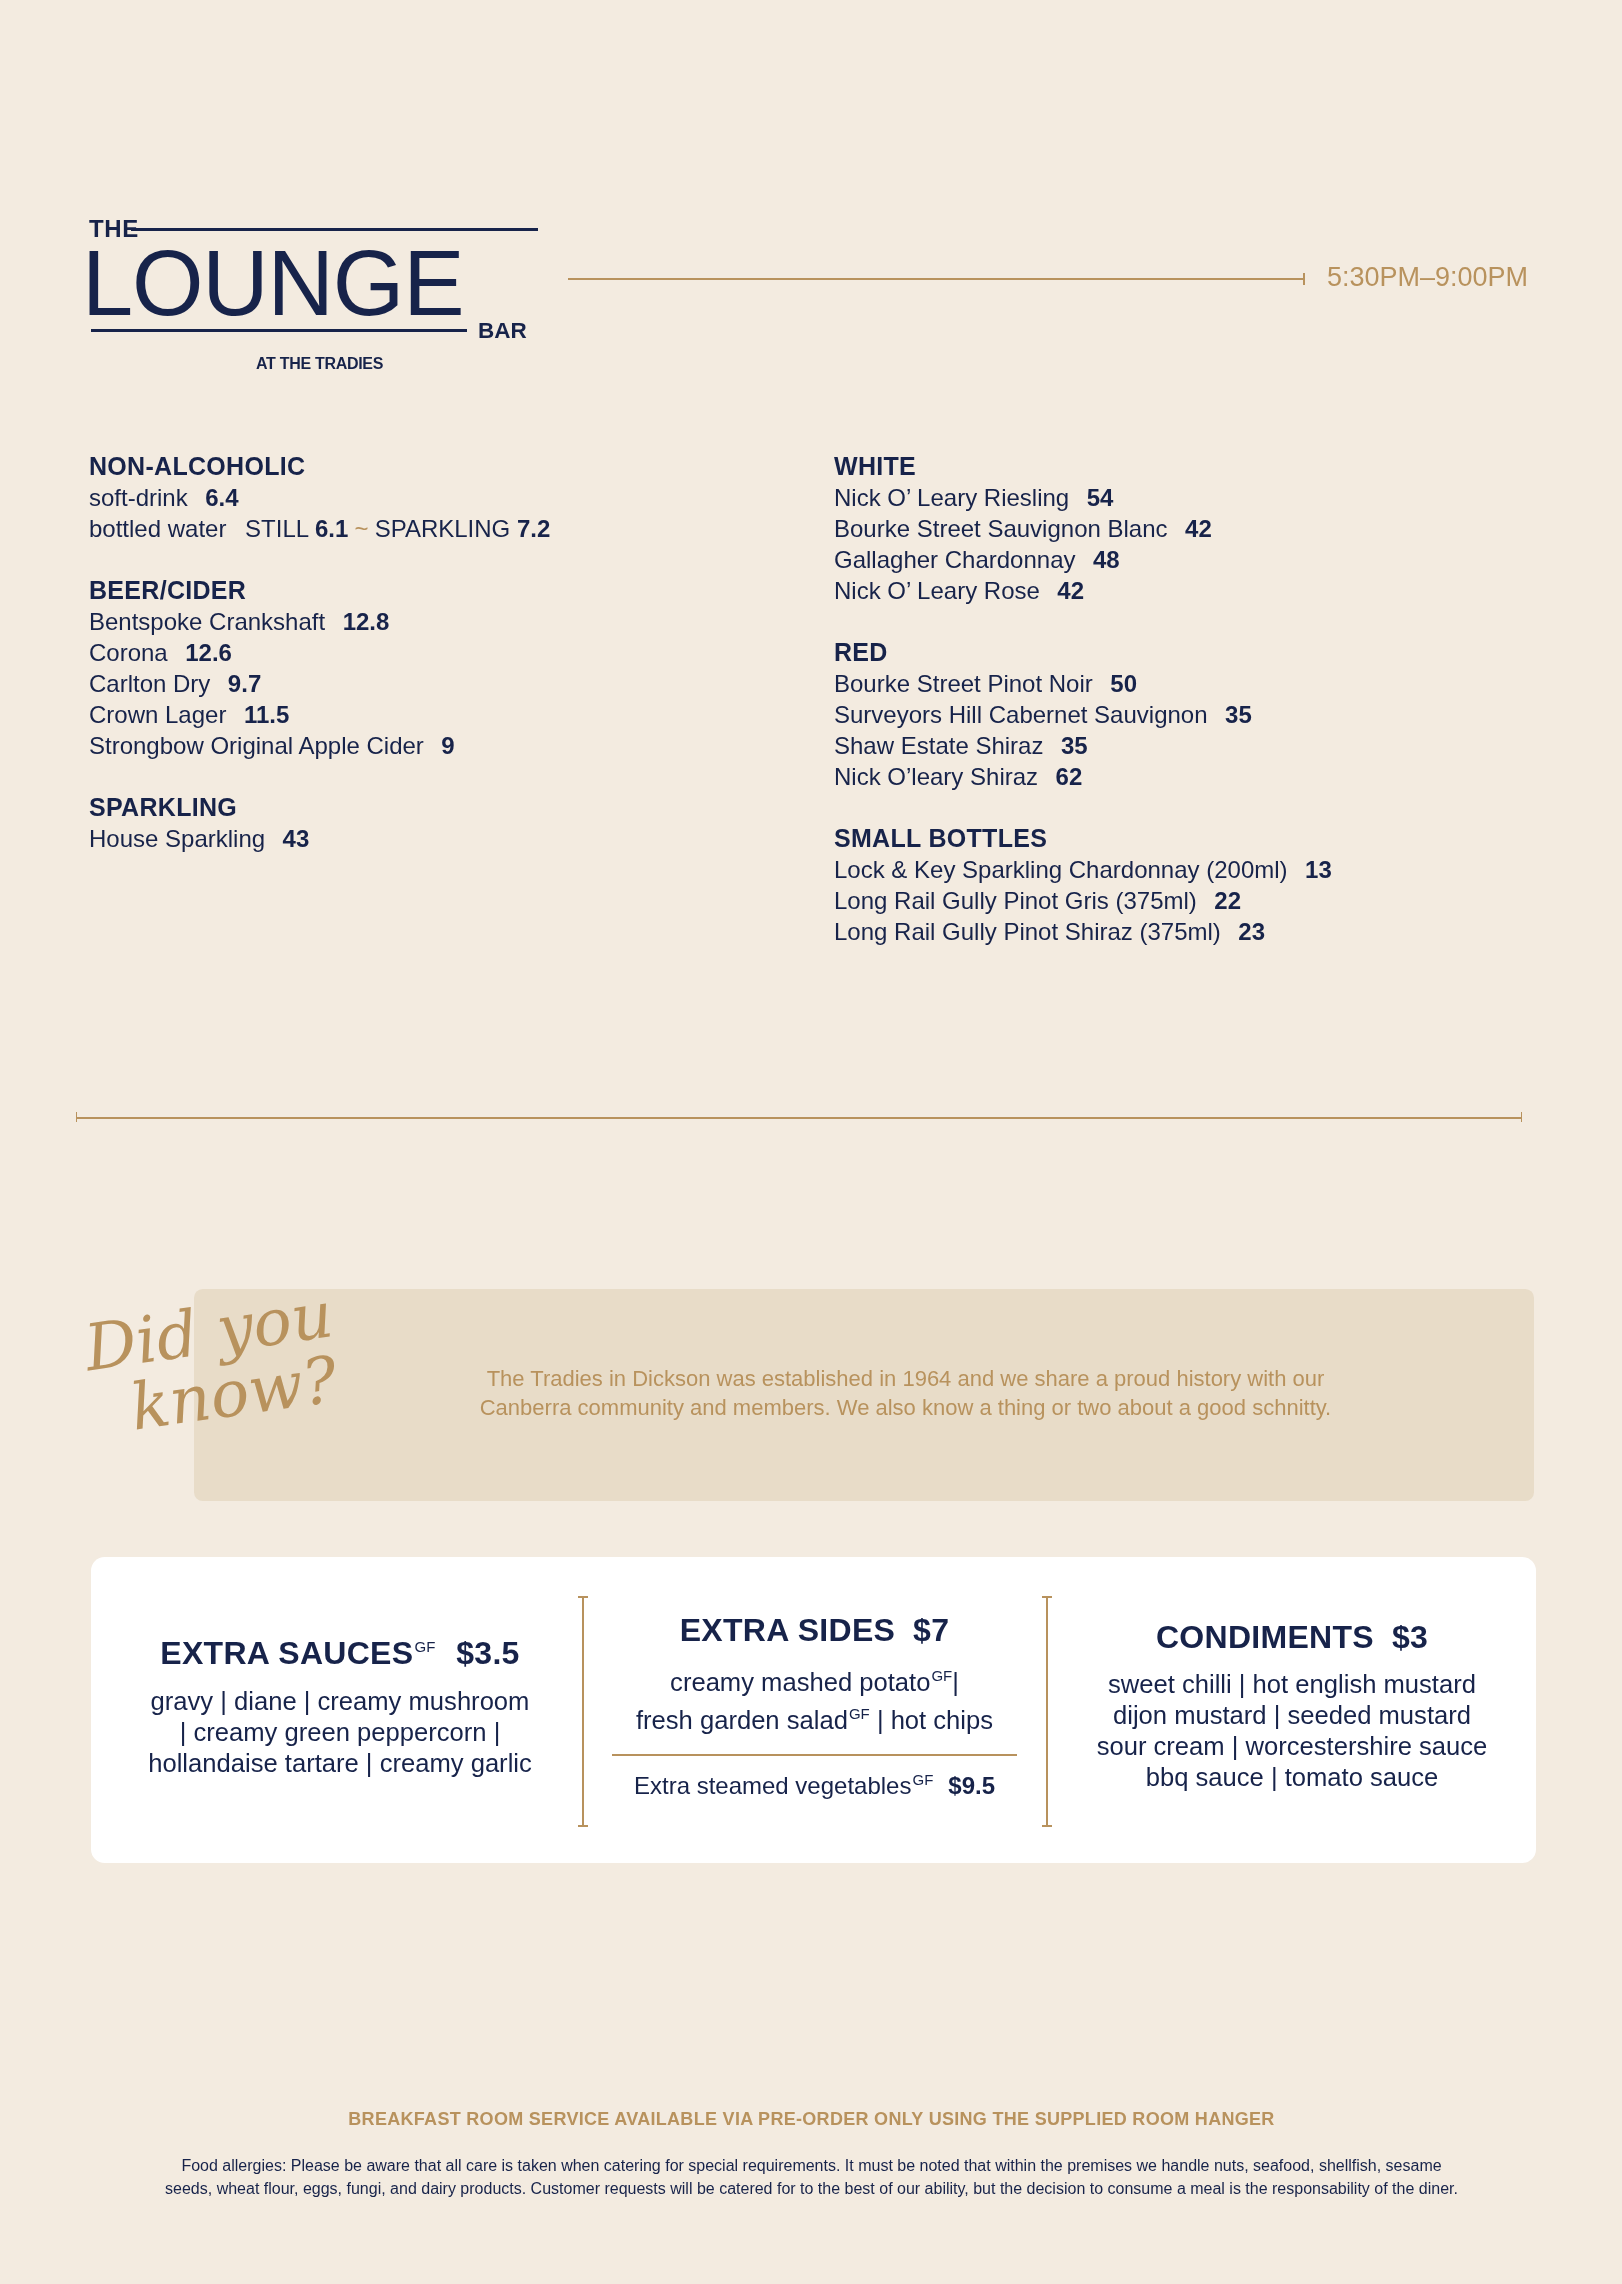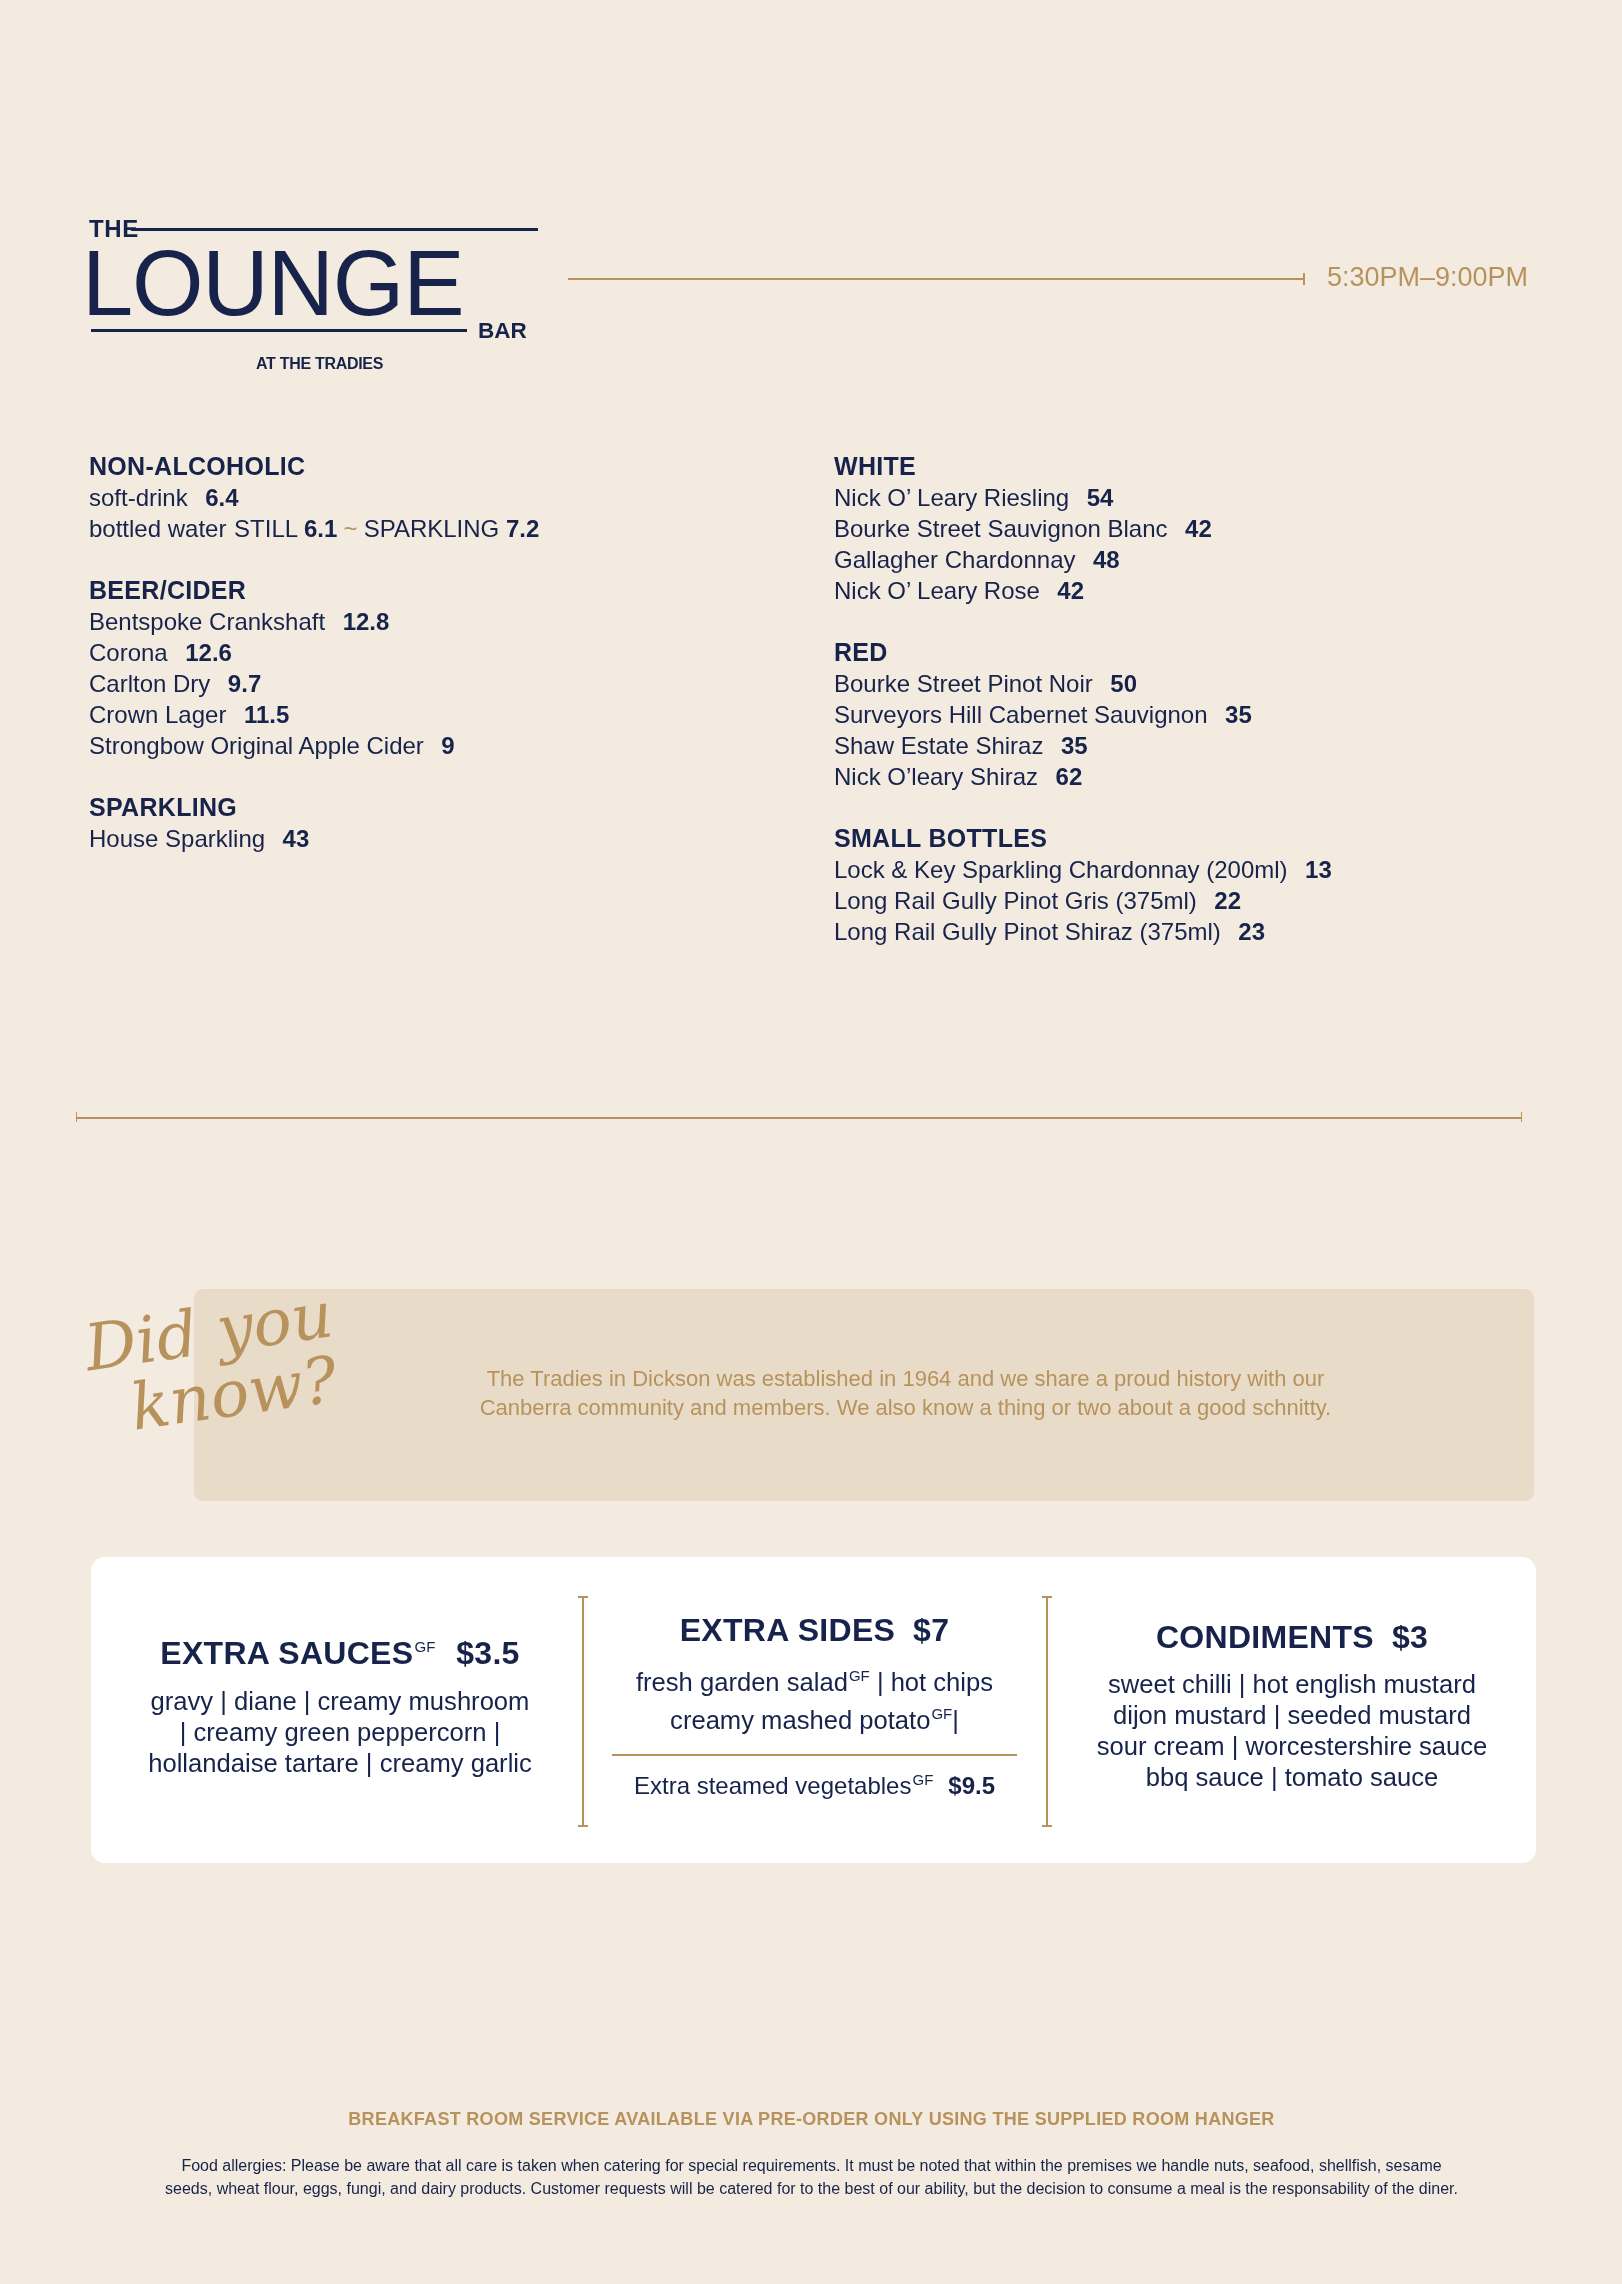--- a/index.html
+++ b/index.html
@@ -75,21 +75,21 @@
 <div class="abs time-text">5:30PM–9:00PM</div>
 
 <div class="col col-left">
   <div class="section">
     <h3>NON-ALCOHOLIC</h3>
     <div class="item">
       <span>soft-drink</span><span class="price">6.4</span>
     </div>
     <div class="item">
       <span>bottled water</span>
-      <span style="margin-left:1px">STILL</span>
+      <span style="margin-left:12px">STILL</span>
       <span class="bold">6.1</span><span class="tilde">~</span><span>SPARKLING</span>
       <span class="bold">7.2</span>
     </div>
   </div>
 
   <div class="section">
     <h3>BEER/CIDER</h3>
     <div class="item"><span>Bentspoke Crankshaft</span><span class="price">12.8</span></div>
     <div class="item"><span>Corona</span><span class="price">12.6</span></div>
     <div class="item"><span>Carlton Dry</span><span class="price">9.7</span></div>
@@ -157,22 +157,22 @@
     <div>hollandaise tartare | creamy garlic</div>
   </div>
 </div>
 
 <div class="extra-col ext-sides">
   <h2>
     <span>EXTRA SIDES</span>
     <span style="margin-left:8.7px">$7</span>
   </h2>
   <div class="list">
+    <div><span>creamy mashed potato</span><span class="sup">GF</span><span>|</span></div>
     <div><span>fresh garden salad</span><span class="sup">GF</span> <span>| hot chips</span></div>
-    <div><span>creamy mashed potato</span><span class="sup">GF</span><span>|</span></div>
   </div>
   <div class="sides-rule"></div>
   <div class="steamed">
     <span>Extra steamed vegetables</span><span class="sup">GF</span><span class="price">$9.5</span>
   </div>
 </div>
 
 <div class="extra-col ext-cond">
   <h2>
     <span>CONDIMENTS</span>

